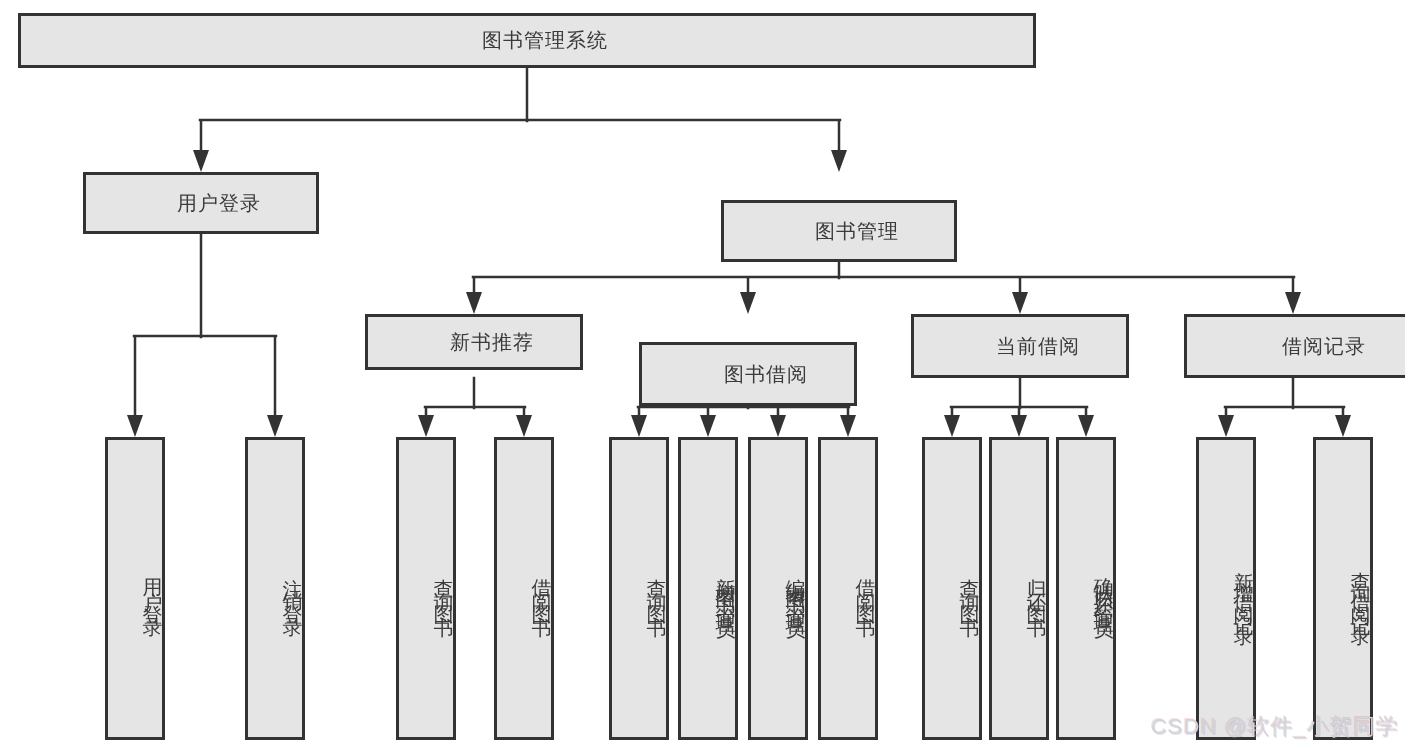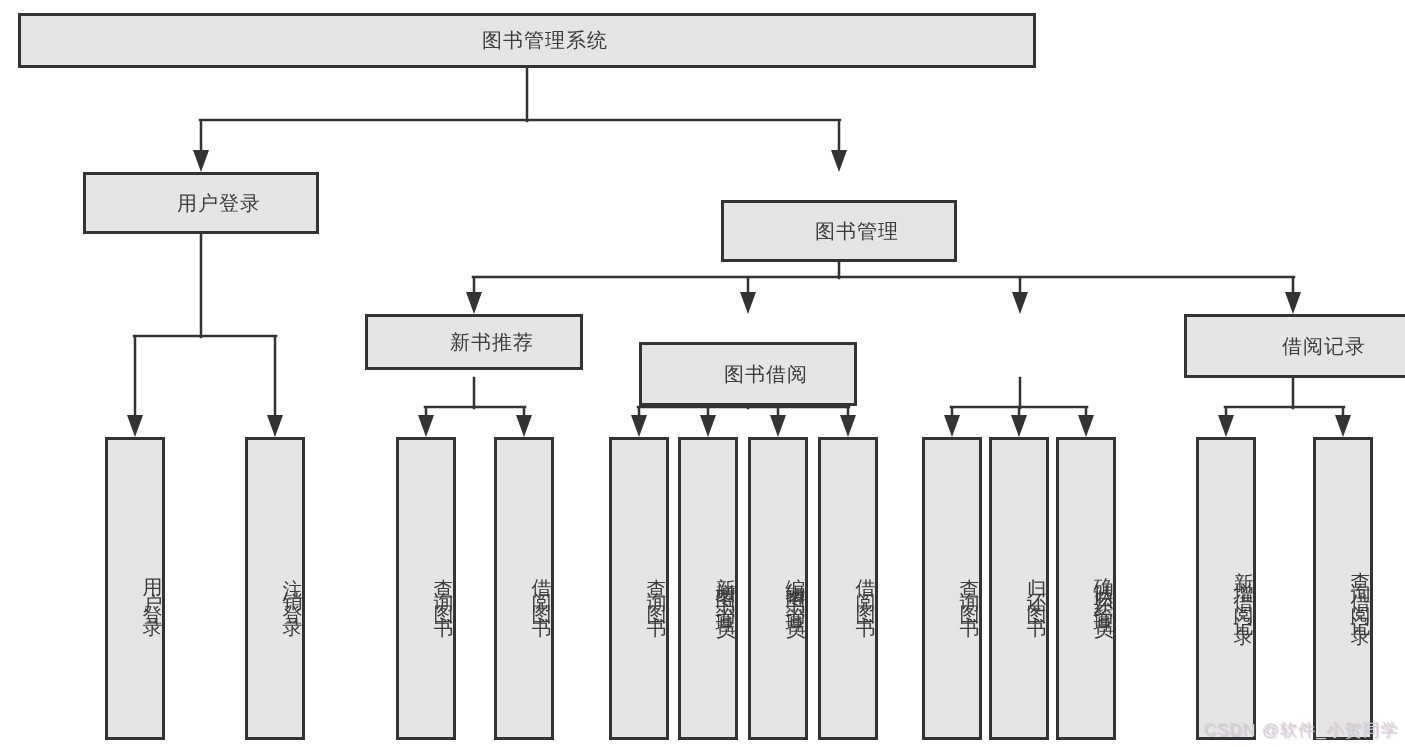--- a/index.html
+++ b/index.html
@@ -31,21 +31,21 @@
   .hbox{font-size:20px;font-weight:500;letter-spacing:1px;}
   .vbox{
     writing-mode:vertical-rl;
     text-orientation:mixed;
     font-size:20px;font-weight:500;
     line-height:1.0;
   }
   .watermark{
     position:absolute;
     right:6px;bottom:5px;
-    font-size:17px;
+    font-size:22px;
     color:var(--watermark);
     letter-spacing:1px;
     z-index:3;
     text-shadow:-1px -1px 0 rgba(205,80,80,0.18),1px 1px 0 rgba(80,110,205,0.18);
     white-space:nowrap;
   }
 </style>
 </head>
 <body>
 
@@ -109,20 +109,21 @@
     </g>
   </svg>
 
   <div class="node hbox" style="left:18px;top:13px;width:1018px;height:55px;">图书管理系统</div>
 
   <div class="node hbox" style="left:83px;top:172px;width:236px;height:62px;">用户登录</div>
   <div class="node hbox" style="left:721px;top:172px;width:236px;height:62px;margin-top:28px;">图书管理</div>
 
   <div class="node hbox" style="left:365px;top:314px;width:218px;height:56px;">新书推荐</div>
   <div class="node hbox" style="left:639px;top:314px;width:218px;height:64px;margin-top:28px;">图书借阅</div>
+  <div class="node hbox" style="left:911px;top:314px;width:218px;height:64px;">当前借阅</div>
   <div class="node hbox" style="left:1184px;top:314px;width:244px;height:64px;">借阅记录</div>
 
   <div class="node vbox" style="left:105px;top:437px;width:60px;height:303px;letter-spacing:13px;">用户登录</div>
   <div class="node vbox" style="left:245px;top:437px;width:60px;height:303px;letter-spacing:13px;">注销登录</div>
 
   <div class="node vbox" style="left:396px;top:437px;width:60px;height:303px;letter-spacing:13px;">查询图书</div>
   <div class="node vbox" style="left:494px;top:437px;width:60px;height:303px;letter-spacing:13px;">借阅图书</div>
 
   <div class="node vbox" style="left:609px;top:437px;width:60px;height:303px;letter-spacing:13px;">查询图书</div>
   <div class="node vbox" style="left:678px;top:437px;width:60px;height:303px;letter-spacing:6px;">新增图书（管理员）</div>

